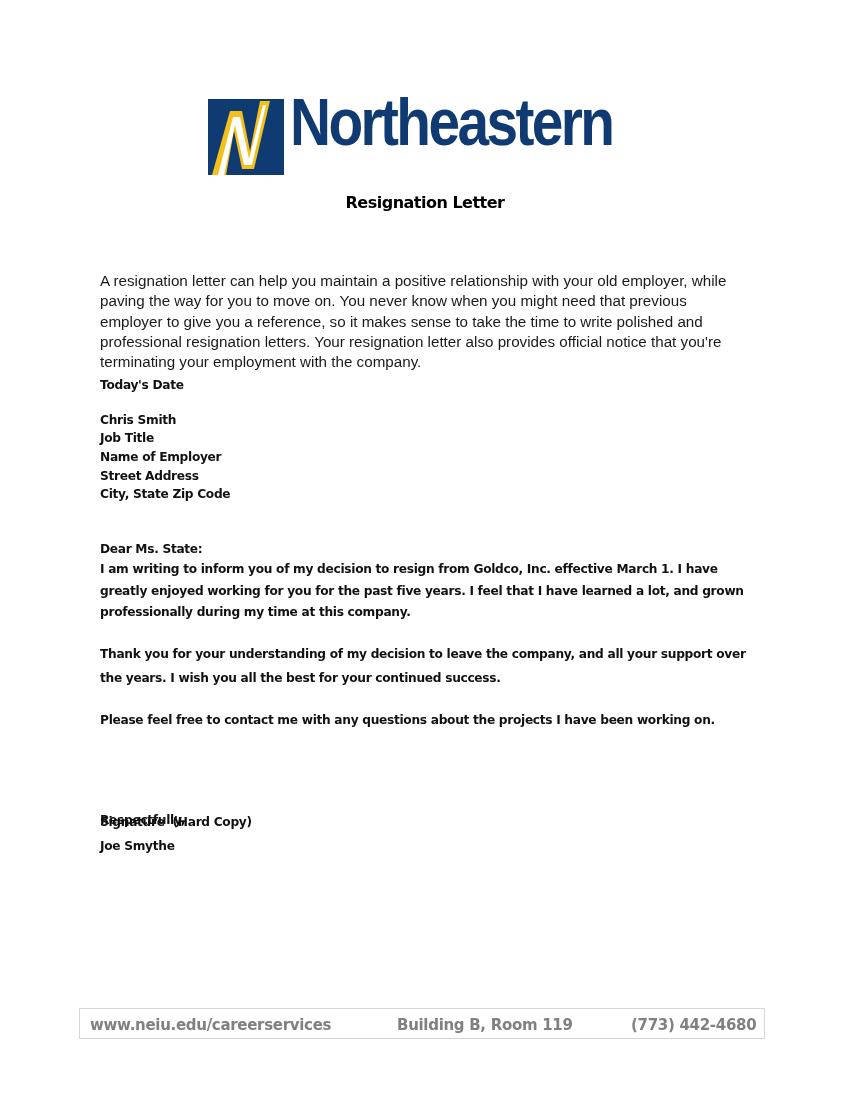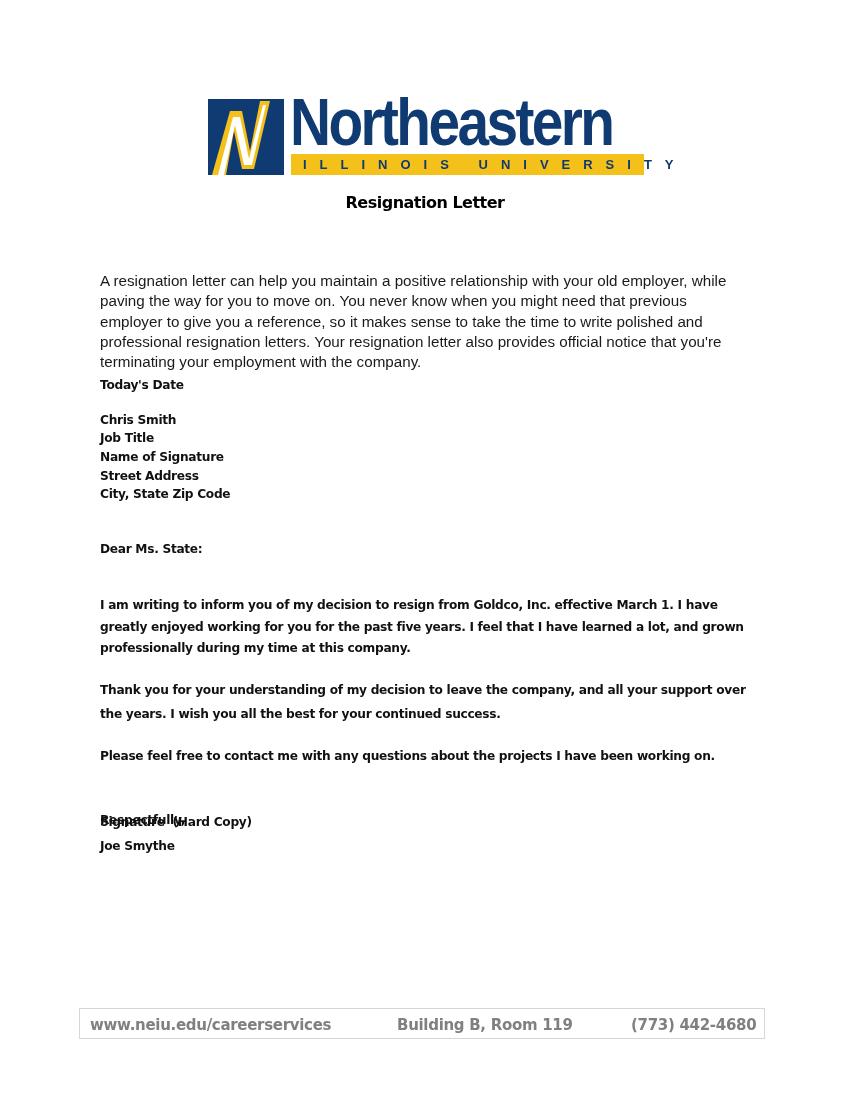--- a/index.html
+++ b/index.html
@@ -12,51 +12,48 @@
     .logo-band { position: absolute; left: 83px; top: 55px; width: 353px; height: 21px; background: #f3c11a; }
     .logo-sub { position: absolute; left: 0; top: 0; width: 100%; height: 21px; line-height: 21px; text-align: center; font-family: "Liberation Sans", sans-serif; font-weight: bold; font-size: 13px; letter-spacing: 13px; color: #0f3a72; padding-left: 12px; white-space: nowrap; }
 
     .title { position: absolute; left: 0; width: 850px; top: 193px; text-align: center; font-family: "DejaVu Sans", sans-serif; font-weight: bold; font-size: 16px; color: #000; letter-spacing: -0.5px; }
 
     .intro { position: absolute; left: 100px; top: 244px; width: 650px; font-family: "Liberation Sans", sans-serif; font-size: 15.2px; line-height: 20.3px; color: #1a1a1a; margin-top: 27px; }
 
     .bold { font-family: "DejaVu Sans", sans-serif; font-weight: bold; font-size: 12.2px; color: #111; letter-spacing: -0.3px; }
     .line { position: absolute; left: 100px; white-space: nowrap; margin-top: 16px; }
 
-    .para { position: absolute; left: 100px; width: 660px; line-height: 21.5px; margin-top: 36px; }
+    .para { position: absolute; left: 100px; width: 660px; line-height: 21.5px; }
 
     .footer { position: absolute; left: 79px; top: 1008px; width: 686px; height: 31px; border: 1.5px solid #d6d6d6; }
     .footer span { position: absolute; top: 7px; font-family: "DejaVu Sans", sans-serif; font-weight: bold; font-size: 15px; color: #808080; letter-spacing: -0.3px; white-space: nowrap; }
   </style>
 </head>
 <body>
 
 <div class="logo">
   <div class="logo-mark">
     <svg width="76" height="76" viewBox="0 0 76 76">
       <rect width="76" height="76" fill="#0f3a72"></rect>
       <polygon points="4,76 22,12 34,12 42,52 52,2 62,2 46,70 34,70 26,32 18,76" fill="#f3c11a"></polygon>
       <polygon points="10,76 25,18 32,18 41,60 55,6 58,6 44,66 36,66 27,26 16,76" fill="#ffffff"></polygon>
     </svg>
   </div>
   <div class="logo-word">Northeastern</div>
-  <div class="logo-band">
-    <div class="logo-sub">ILLINOIS UNIVERSITY</div>
-  </div>
 </div>
 
 <h1 class="title">Resignation Letter</h1>
 
 <p class="intro">A resignation letter can help you maintain a positive relationship with your old employer, while paving the way for you to move on. You never know when you might need that previous employer to give you a reference, so it makes sense to take the time to write polished and professional resignation letters. Your resignation letter also provides official notice that you're terminating your employment with the company.</p>
 
 <div class="line bold" style="top:362px">Today's Date</div>
 
 <div class="line bold" style="top:397px">Chris Smith</div>
 <div class="line bold" style="top:415px">Job Title</div>
-<div class="line bold" style="top:434px">Name of Signature</div>
+<div class="line bold" style="top:434px">Name of Employer</div>
 <div class="line bold" style="top:453px">Street Address</div>
 <div class="line bold" style="top:471px">City, State Zip Code</div>
 
 <div class="line bold" style="top:526px">Dear Ms. State:</div>
 
 <p class="para bold" style="top:559px">I am writing to inform you of my decision to resign from Goldco, Inc. effective March 1. I have greatly enjoyed working for you for the past five years. I feel that I have learned a lot, and grown professionally during my time at this company.</p>
 <p class="para bold" style="top:642px; line-height:24px">Thank you for your understanding of my decision to leave the company, and all your support over the years. I wish you all the best for your continued success.</p>
 <p class="para bold" style="top:710px">Please feel free to contact me with any questions about the projects I have been working on.</p>
 
 <div class="line bold" style="top:797px">Respectfully,</div>

